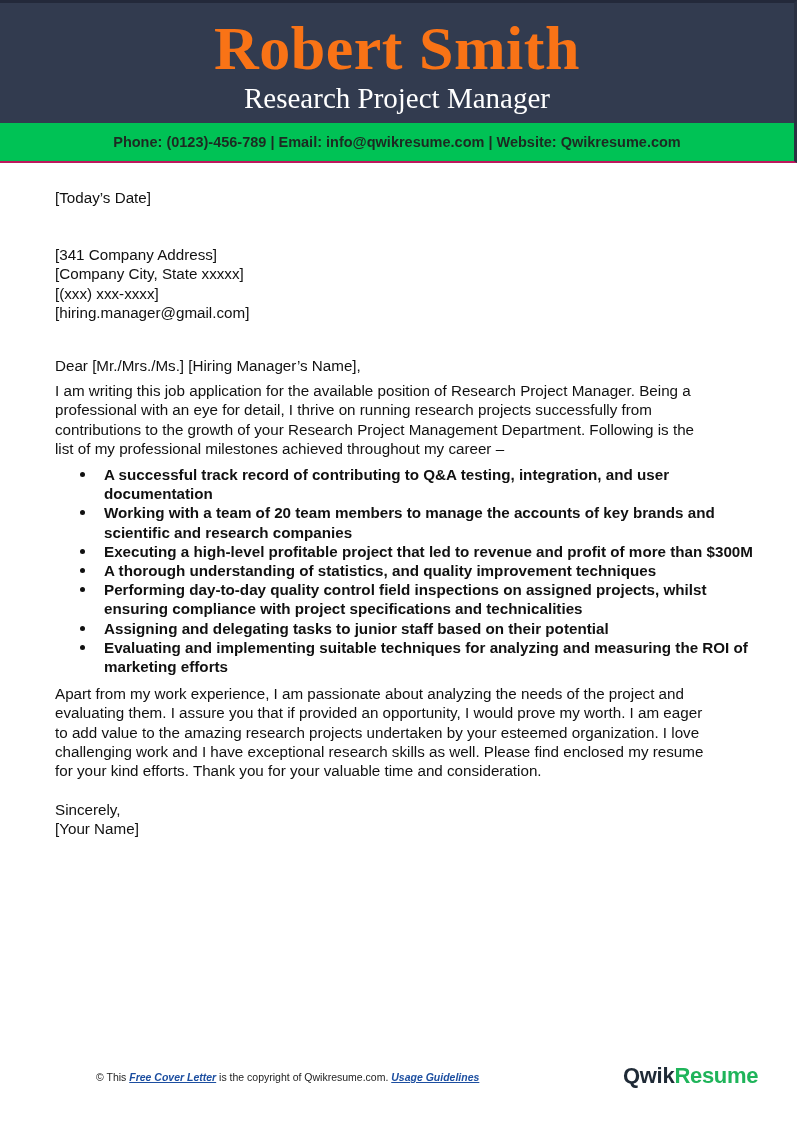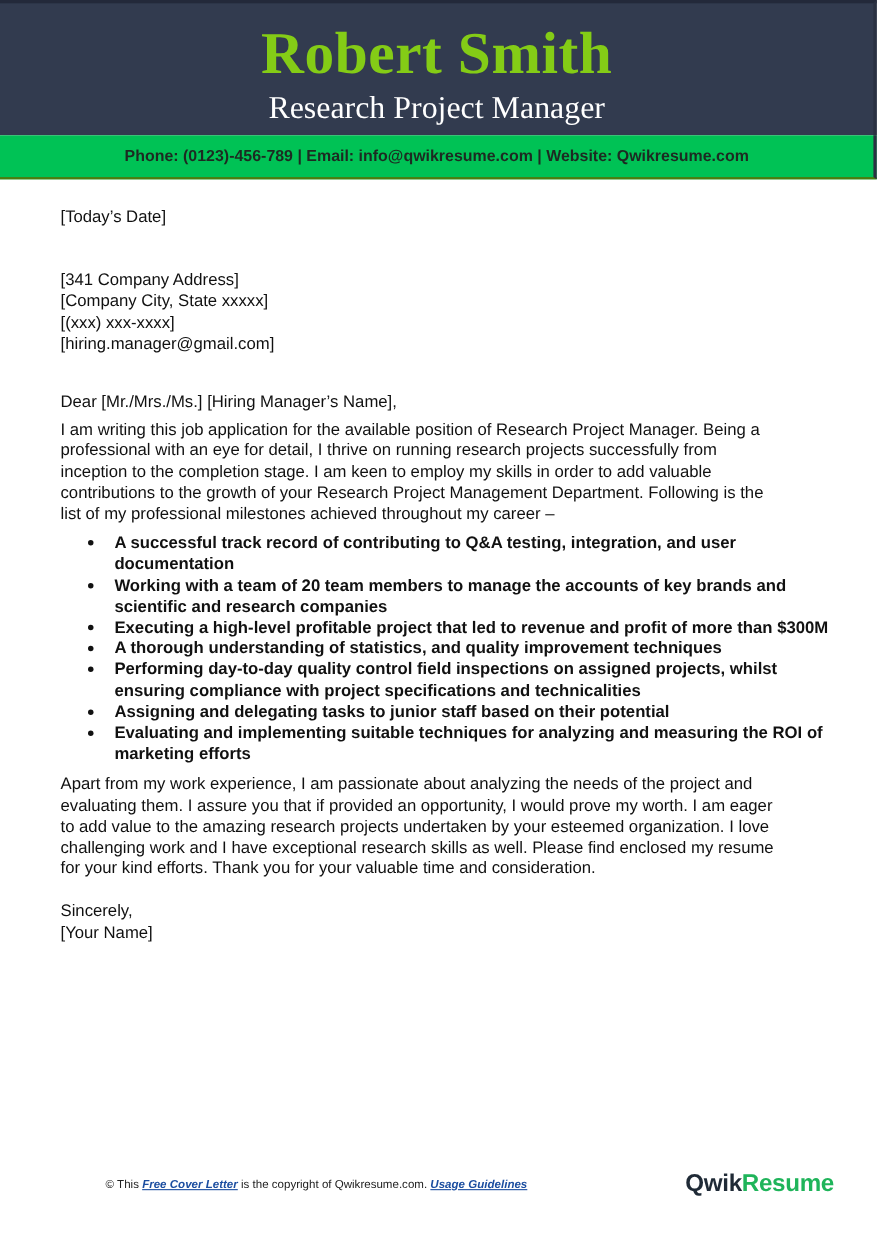--- a/index.html
+++ b/index.html
@@ -1,20 +1,20 @@
 <!DOCTYPE html>
 <html><head>
   <meta charset="utf-8">
   <style>
     html, body { margin: 0; padding: 0; background: #ffffff; }
     body { width: 800px; height: 1132px; position: relative; overflow: hidden; font-family: "Liberation Sans", sans-serif; color: #111111; }
     .header { position: absolute; left: 0; top: 0; width: 797px; height: 123px; background: #323b4f; border-top: 3px solid #23293a; border-right: 3px solid #2a3142; box-sizing: border-box; text-align: center; }
-    .name { font-family: "Liberation Serif", serif; font-weight: bold; color: #84cc16; font-size: 54px; line-height: 50px; position: absolute; left: 0; right: 0; top: 20px; letter-spacing: 0.5px; }
+    .name { font-family: "Liberation Serif", serif; font-weight: bold; color: #f97316; font-size: 62px; line-height: 50px; position: absolute; left: 0; right: 0; top: 20px; letter-spacing: 0.5px; }
     .title { font-family: "Liberation Serif", serif; font-weight: normal; color: #ffffff; font-size: 29px; line-height: 30px; position: absolute; left: 0; right: 0; top: 80px; }
-    .contact-bar { position: absolute; left: 0; top: 123px; width: 797px; height: 40px; background: #00c255; border-bottom: 2px solid #4d7c0f; border-right: 3px solid #2a3142; box-sizing: border-box; text-align: center; }
+    .contact-bar { position: absolute; left: 0; top: 123px; width: 797px; height: 40px; background: #00c255; border-bottom: 2px solid #be185d; border-right: 3px solid #2a3142; box-sizing: border-box; text-align: center; }
     .contact { font-weight: bold; font-size: 14.5px; color: #1d2a22; line-height: 38px; }
     .body { position: absolute; left: 55px; top: 188px; width: 720px; font-size: 15.2px; line-height: 19.2px; }
     .line { display: block; white-space: nowrap; }
     .block { margin: 0; }
     .gap-date { height: 38px; }
     .gap-addr { height: 34px; }
     .gap-small { height: 6px; }
     ul.bullets { list-style: none; margin: 7px 0 0 0; padding: 0; font-weight: bold; }
     ul.bullets li { position: relative; padding-left: 49px; margin: 0; }
     ul.bullets li .dot { position: absolute; left: 25px; top: 7px; width: 5px; height: 5px; border-radius: 50%; background: #111; }
@@ -45,21 +45,20 @@
     <span class="line">[Company City, State xxxxx]</span>
     <span class="line">[(xxx) xxx-xxxx]</span>
     <span class="line">[hiring.manager@gmail.com]</span>
   </div>
   <div class="gap-addr"></div>
   <span class="line">Dear [Mr./Mrs./Ms.] [Hiring Manager’s Name],</span>
   <div class="gap-small"></div>
   <div class="block">
     <span class="line">I am writing this job application for the available position of Research Project Manager. Being a</span>
     <span class="line">professional with an eye for detail, I thrive on running research projects successfully from</span>
-    <span class="line">inception to the completion stage. I am keen to employ my skills in order to add valuable</span>
     <span class="line">contributions to the growth of your Research Project Management Department. Following is the</span>
     <span class="line">list of my professional milestones achieved throughout my career –</span>
   </div>
   <ul class="bullets">
     <li>
         <span class="dot"></span>
       <span class="line">A successful track record of contributing to Q&amp;A testing, integration, and user</span>
       <span class="line">documentation</span>
       </li>
     <li>

